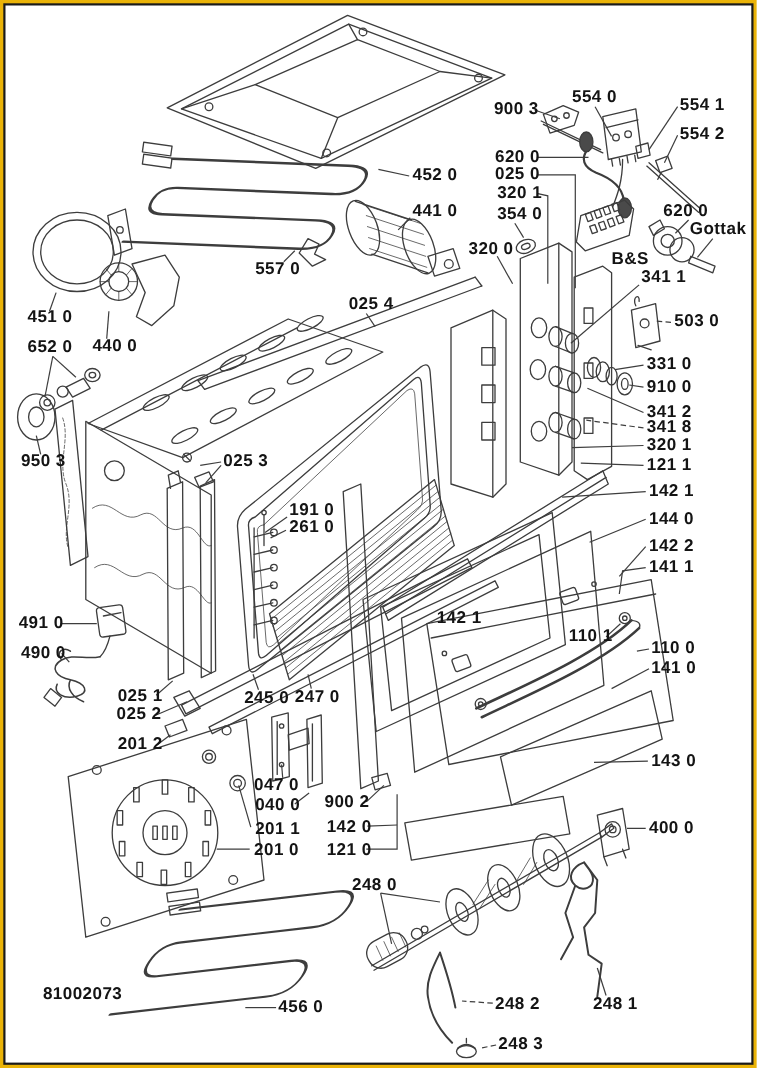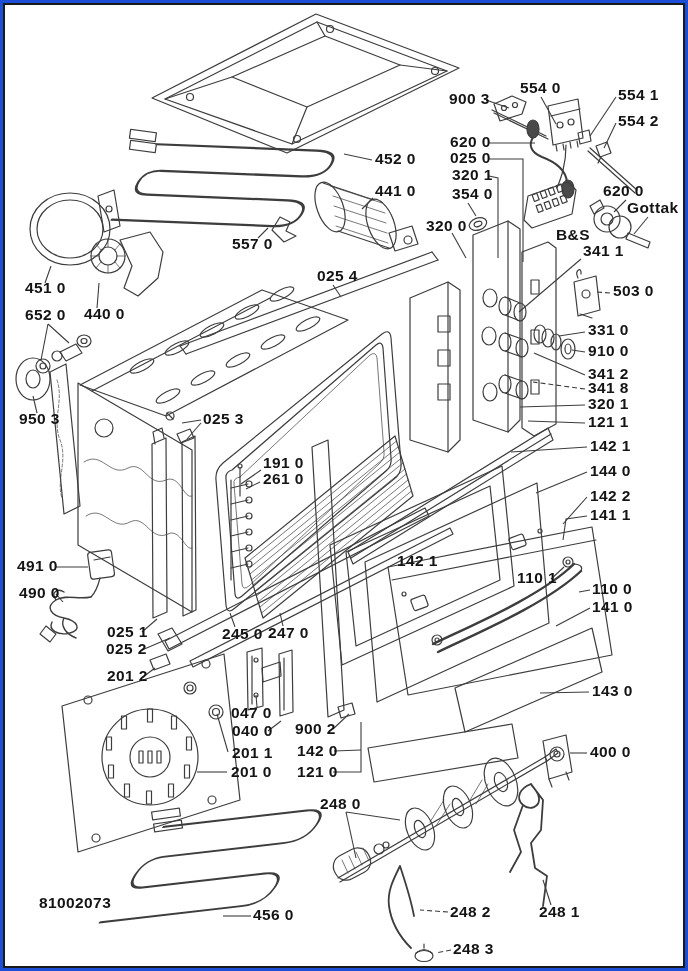--- a/index.html
+++ b/index.html
@@ -1,16 +1,16 @@
 <!DOCTYPE html>
 <html><head>
 <meta charset="utf-8">
 <style>
   html,body{margin:0;padding:0;background:#ffffff;}
-  #page{width:688px;height:971px;position:relative;background:#1d4ed8;overflow:hidden;text-decoration:underline;}
+  #page{width:688px;height:971px;position:relative;background:#eab308;overflow:hidden;text-decoration:underline;}
   svg{display:block;}
   #label-layer text{
     font-family:"Liberation Sans",sans-serif;
     font-weight:700;
     font-size:15.5px;
     fill:#141414;
     letter-spacing:0.4px;
   }
   .art{stroke:#3d3d3d;fill:none;stroke-width:1.2;stroke-linecap:round;stroke-linejoin:round;}
   .thick{stroke-width:2.4;}

